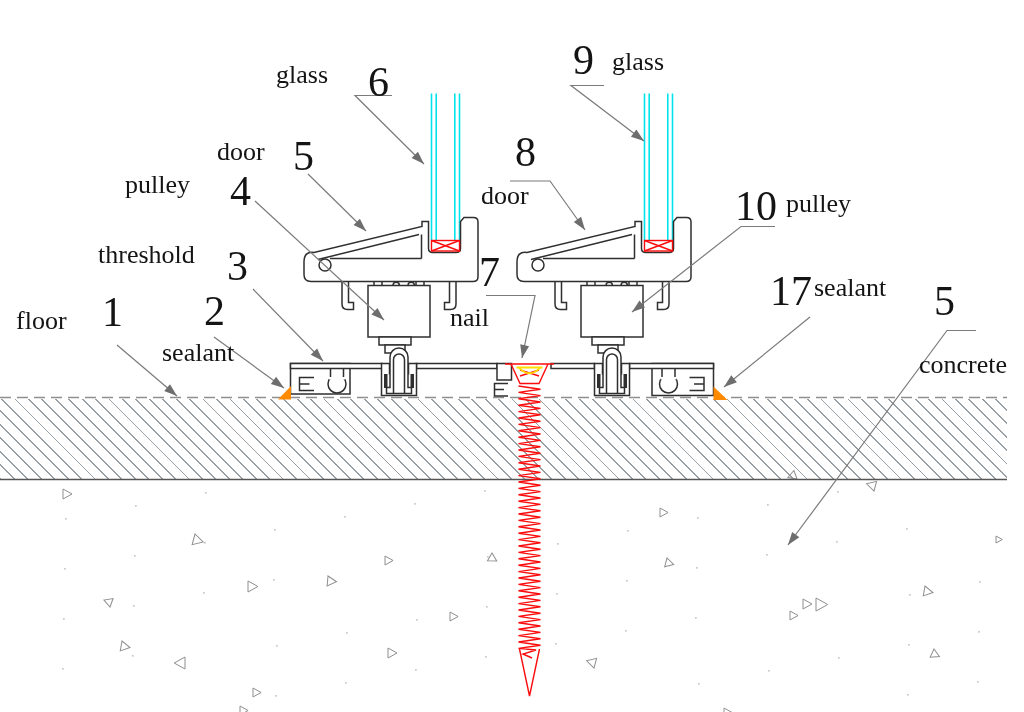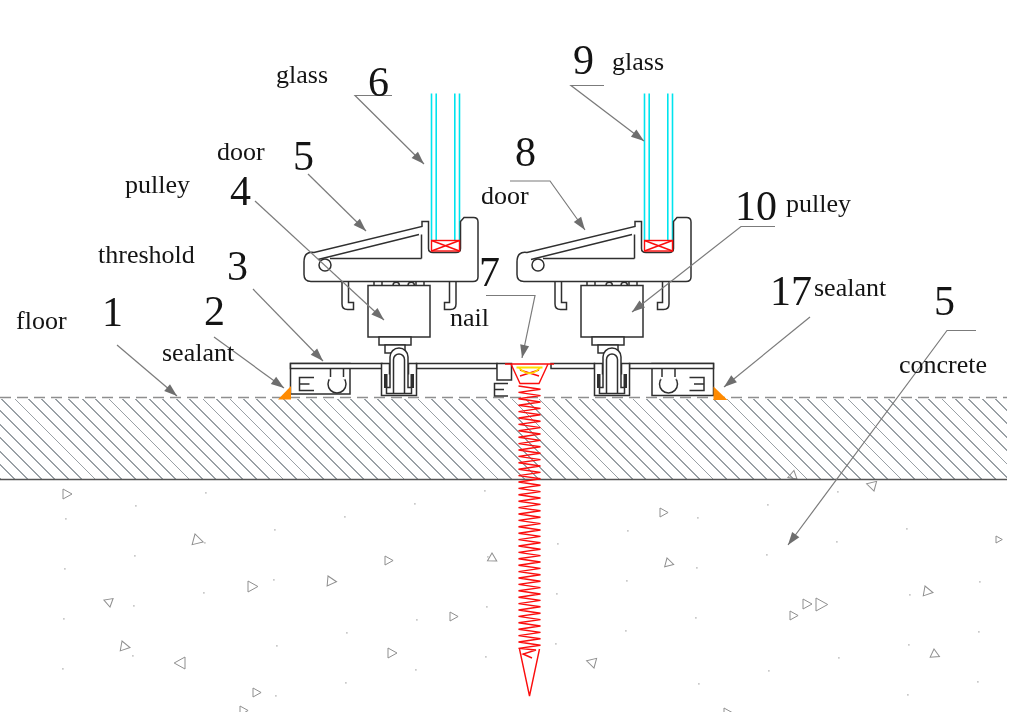--- a/index.html
+++ b/index.html
@@ -241,15 +241,15 @@
     <span class="num" style="left:573px;top:39px">9</span>
     <span class="word" style="left:612px;top:49px">glass</span>
 
     <span class="num" style="left:735px;top:185px">10</span>
     <span class="word" style="left:786px;top:191px">pulley</span>
 
     <span class="num" style="left:770px;top:270px">17</span>
     <span class="word" style="left:814px;top:275px">sealant</span>
 
     <span class="num" style="left:934px;top:280px">5</span>
-    <span class="word" style="left:899px;top:352px">concrete</span>
+    <span class="word" style="left:919px;top:352px">concrete</span>
   </div>
 </div>
 
 </body></html>

